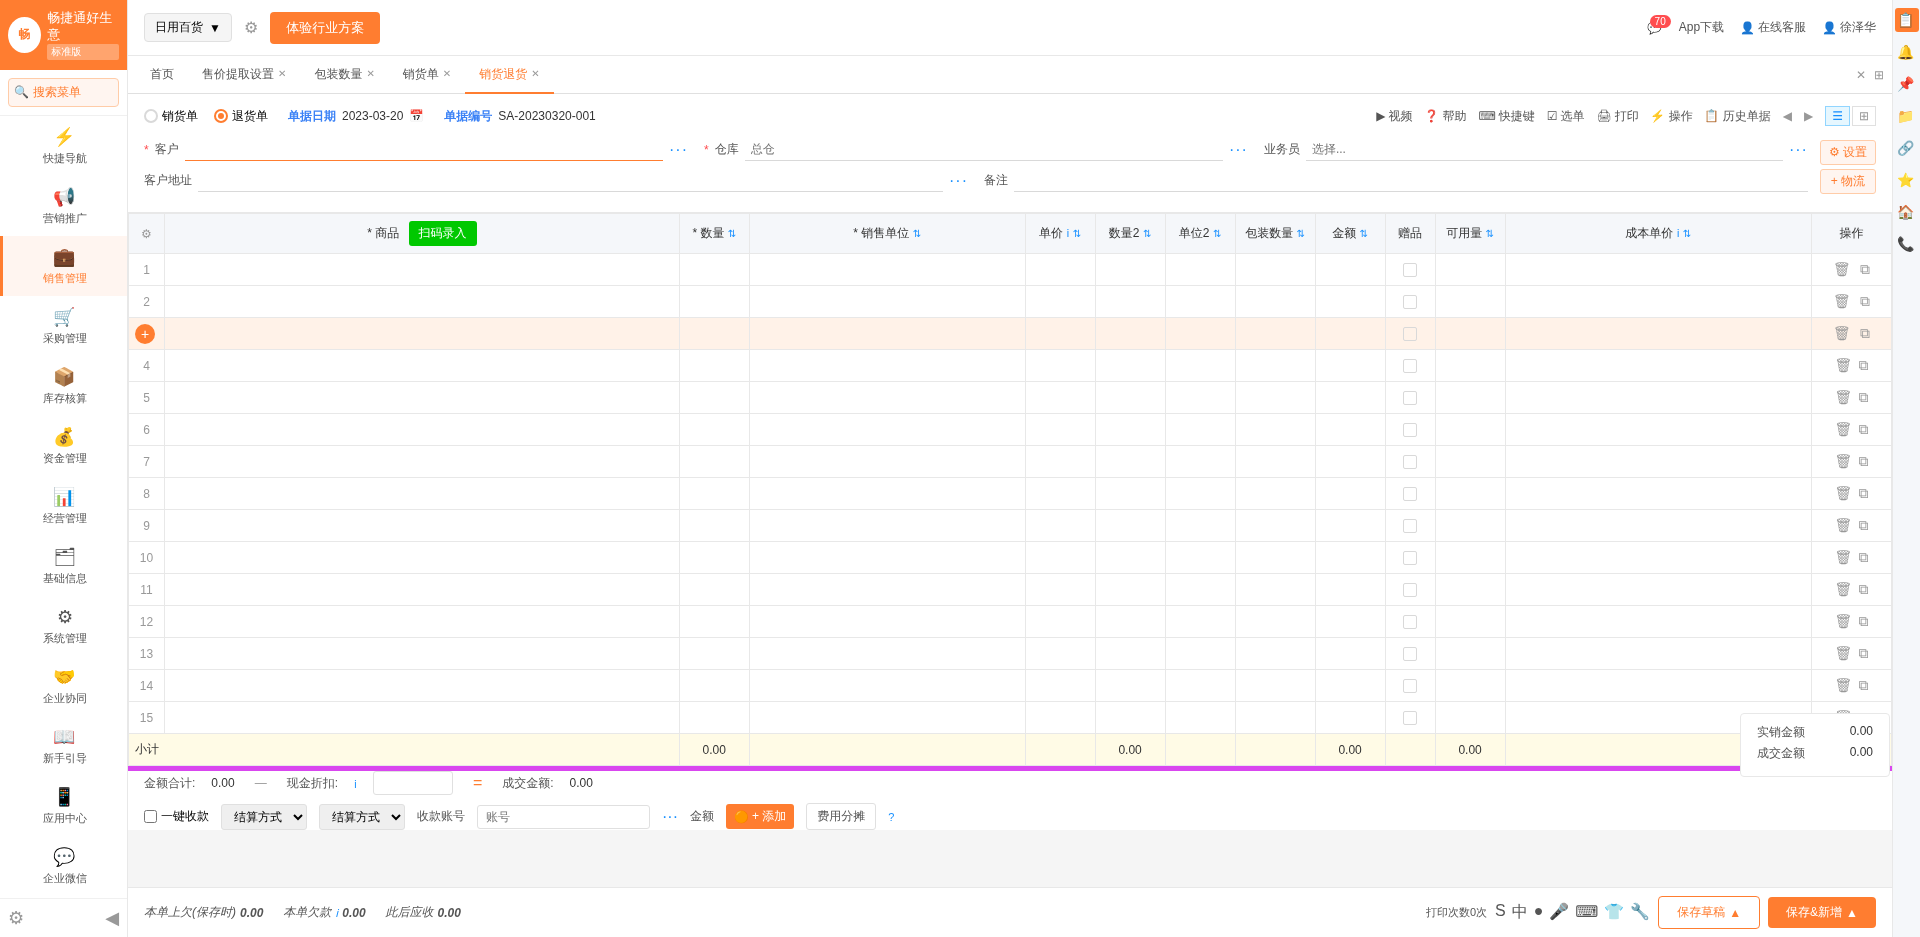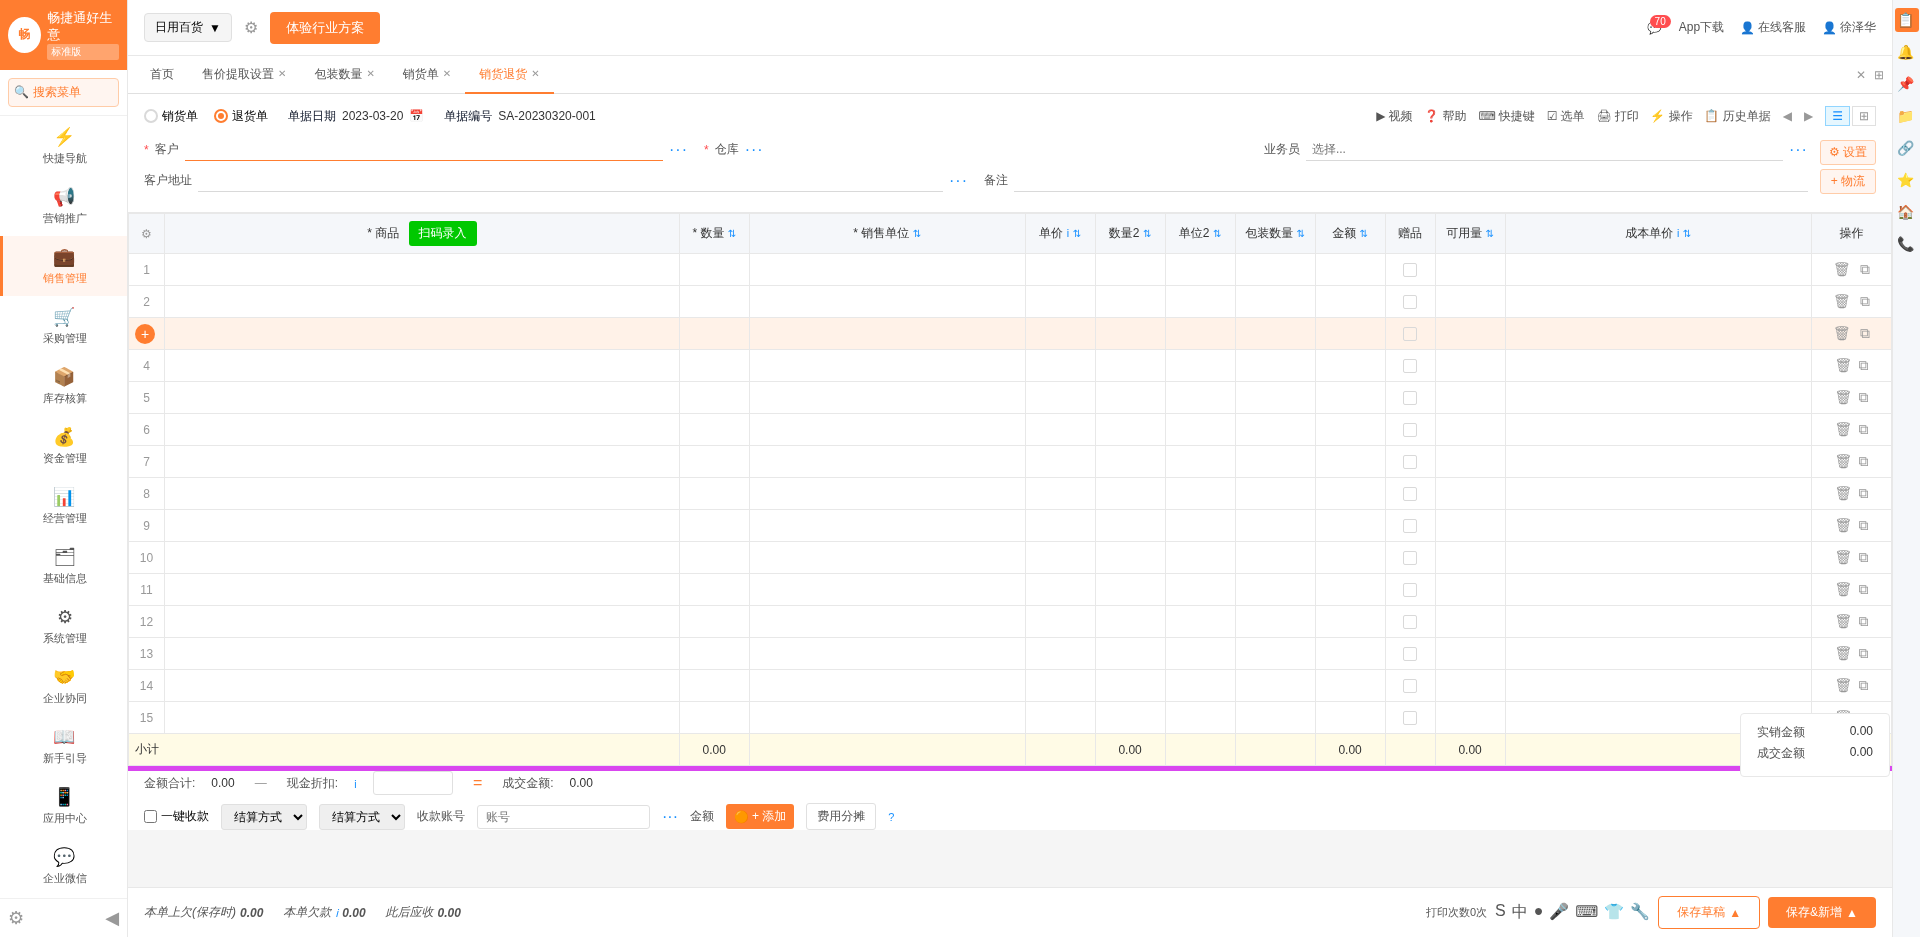--- a/index.html
+++ b/index.html
@@ -41,21 +41,21 @@
     .form-area { background: #fff; padding: 12px 16px; border-bottom: 1px solid #e8e8e8; }
 
     
     .form-row1 { display: flex; align-items: center; gap: 20px; margin-bottom: 12px; }
     .radio-group { display: flex; gap: 16px; align-items: center; }
     .radio-item { display: flex; align-items: center; gap: 4px; cursor: pointer; }
     .radio-circle { width: 14px; height: 14px; border-radius: 50%; border: 2px solid #d9d9d9; display: flex; align-items: center; justify-content: center; }
     .radio-circle.active { border-color: #ff7d30; }
     .radio-circle.active::after { content: ''; width: 6px; height: 6px; border-radius: 50%; background: #ff7d30; }
     .form-field { display: flex; align-items: center; gap: 6px; }
-    .form-label { color: #0f172a; white-space: nowrap; }
+    .form-label { color: #3b82f6; white-space: nowrap; font-weight: bold; }
     .form-value { color: #333; font-weight: 500; }
     .form-actions-right { margin-left: auto; display: flex; gap: 8px; color: #555; }
     .action-btn { display: flex; align-items: center; gap: 3px; cursor: pointer; color: #555; }
 
     
     .form-row2 { display: flex; gap: 16px; margin-bottom: 8px; align-items: center; }
     .form-input-group { display: flex; align-items: center; gap: 6px; flex: 1; }
     .form-input-label { color: #555; white-space: nowrap; }
     .required-star { color: #ff4d4f; }
     .form-input { border: none; border-bottom: 1px solid #d9d9d9; padding: 4px 6px; flex: 1; outline: none; color: #333; min-width: 120px; }
@@ -323,20 +323,21 @@
             <div class="form-row2">
               <div class="form-input-group">
                 <span class="required-star">*</span>
                 <span class="form-input-label">客户</span>
                 <input class="form-input" type="text" style="border-bottom: 1px solid rgb(255, 125, 48);">
                 <span class="form-dots">···</span>
               </div>
               <div class="form-input-group">
                 <span class="required-star">*</span>
                 <span class="form-input-label">仓库</span>
+                <input class="form-input" type="text" placeholder="总仓" style="">
                 <span class="form-dots">···</span>
               </div>
               <div class="form-input-group">
                 <span class="form-input-label">业务员</span>
                 <input class="form-input" type="text" placeholder="选择..." style="">
                 <span class="form-dots">···</span>
               </div>
             </div>
             <div class="form-row2">
               <div class="form-input-group">

